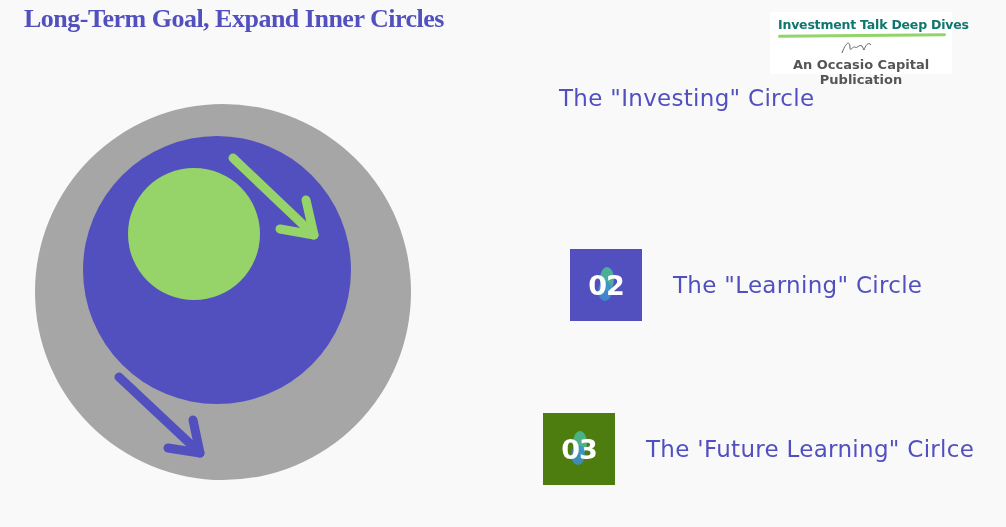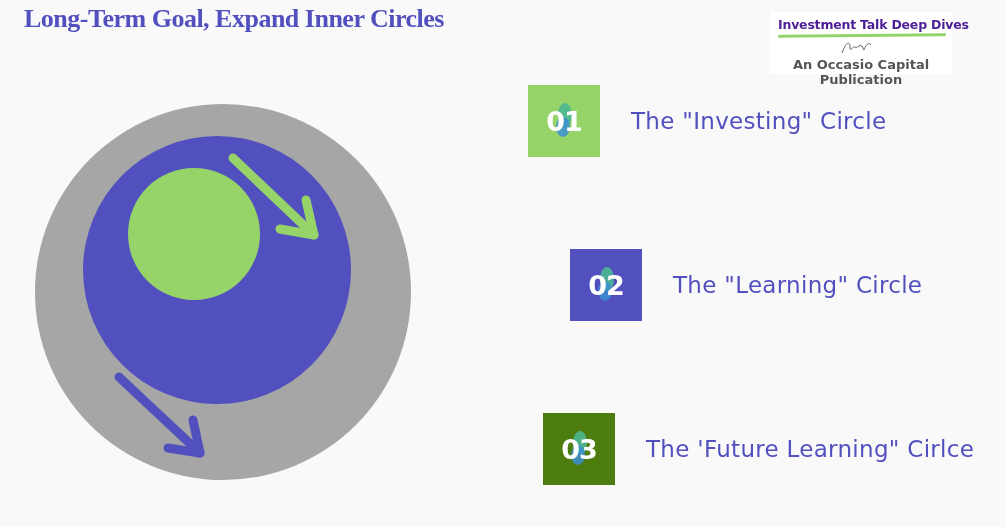--- a/index.html
+++ b/index.html
@@ -14,21 +14,21 @@
       font-weight: bold; font-size: 26px; letter-spacing: -0.5px;
       color: #5250bf; white-space: nowrap;
     }
     .logo {
       position: absolute; left: 770px; top: 12px; width: 182px; height: 62px;
       background: #ffffff; box-sizing: border-box;
     }
     .logo .logo-title {
       position: absolute; left: 8px; top: 5px;
       font-family: "DejaVu Sans", sans-serif; font-weight: bold;
-      font-size: 12.5px; color: #4c1d95; white-space: nowrap; letter-spacing: -0.2px;
+      font-size: 12.5px; color: #0f766e; white-space: nowrap; letter-spacing: -0.2px;
     }
     .logo .underline {
       position: absolute; left: 8px; top: 22px; width: 168px; height: 3px;
       background: #93d46a; border-radius: 2px; transform: rotate(-0.6deg);
     }
     .logo .signature {
       position: absolute; left: 68px; top: 26px; width: 40px; height: 18px;
     }
     .logo .logo-sub {
       position: absolute; left: 0; width: 100%; top: 45px; text-align: center;
@@ -78,27 +78,20 @@
     <line x1="233" y1="158" x2="314" y2="235"></line>
     <polyline points="280,229 314,235 306,200"></polyline>
   </g>
   <g stroke="#5250bf" stroke-width="9" stroke-linecap="round" stroke-linejoin="round" fill="none">
     <line x1="119" y1="377" x2="200" y2="453"></line>
     <polyline points="168,448 200,453 193,420"></polyline>
   </g>
 </svg>
 
 <div class="item" style="top:85px;">
-  <div class="badge" style="background:#96d46a;">
-    <svg class="blob" viewBox="0 0 18 40">
-      <ellipse cx="10" cy="14" rx="7" ry="12" fill="#4cb894" opacity="0.9"></ellipse>
-      <ellipse cx="8" cy="26" rx="7" ry="10" fill="#3c8fd0" opacity="0.85"></ellipse>
-    </svg>
-    <span class="num">01</span>
-  </div>
   <span class="item-label">The "Investing" Circle</span>
 </div>
 
 <div class="item" style="top:249px;padding-left:42px;">
   <div class="badge" style="background:#5250bf;">
     <svg class="blob" viewBox="0 0 18 40">
       <ellipse cx="10" cy="14" rx="7" ry="12" fill="#4cb894" opacity="0.9"></ellipse>
       <ellipse cx="8" cy="26" rx="7" ry="10" fill="#3c8fd0" opacity="0.85"></ellipse>
     </svg>
     <span class="num">02</span>

